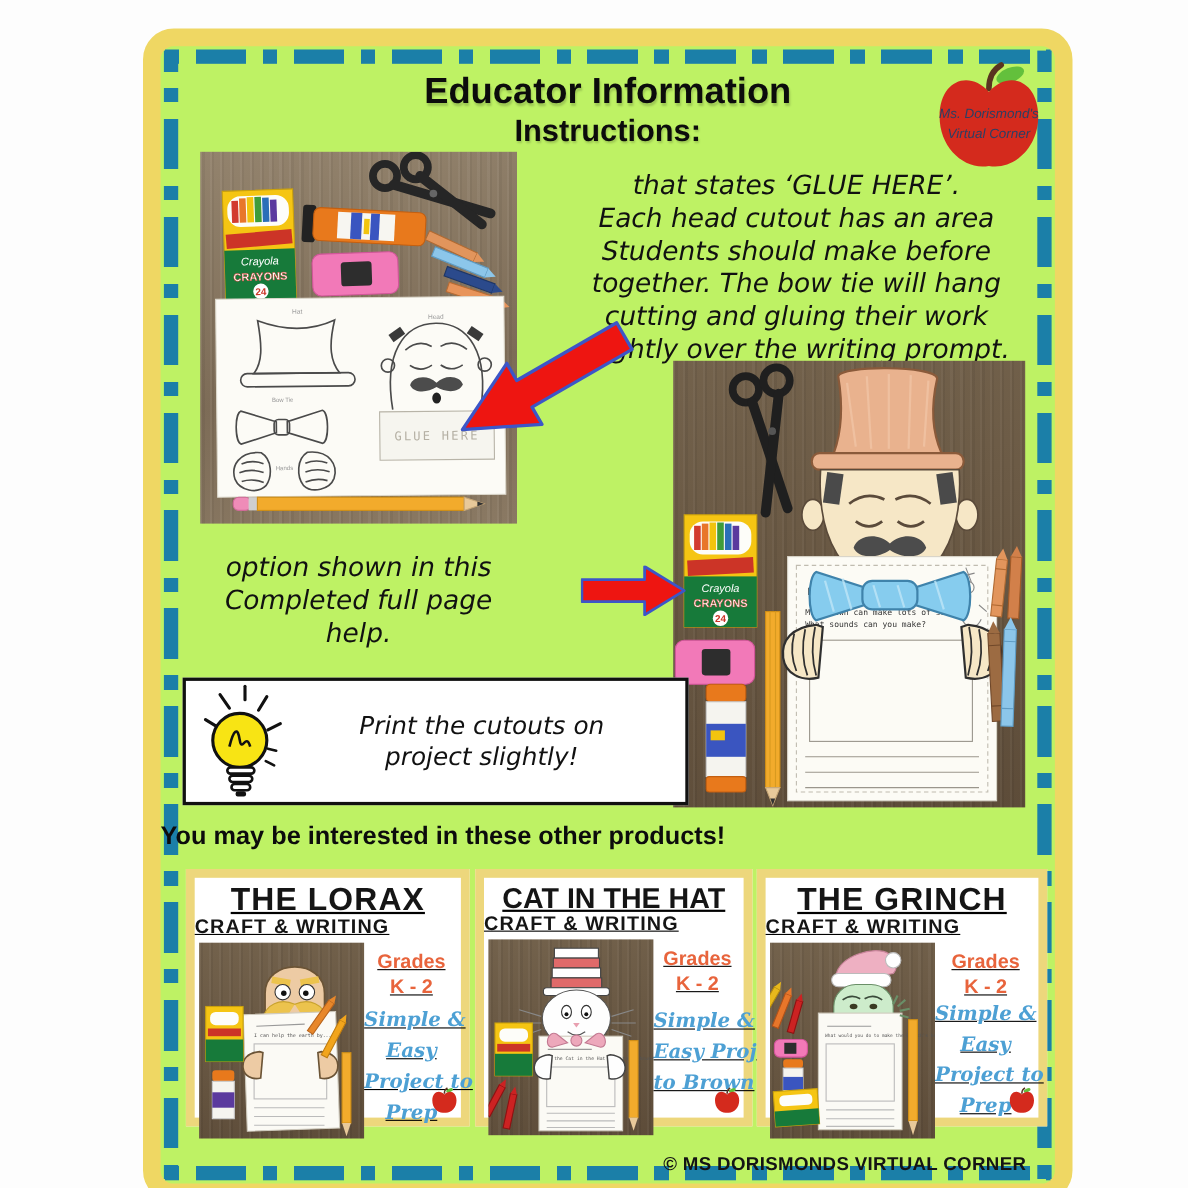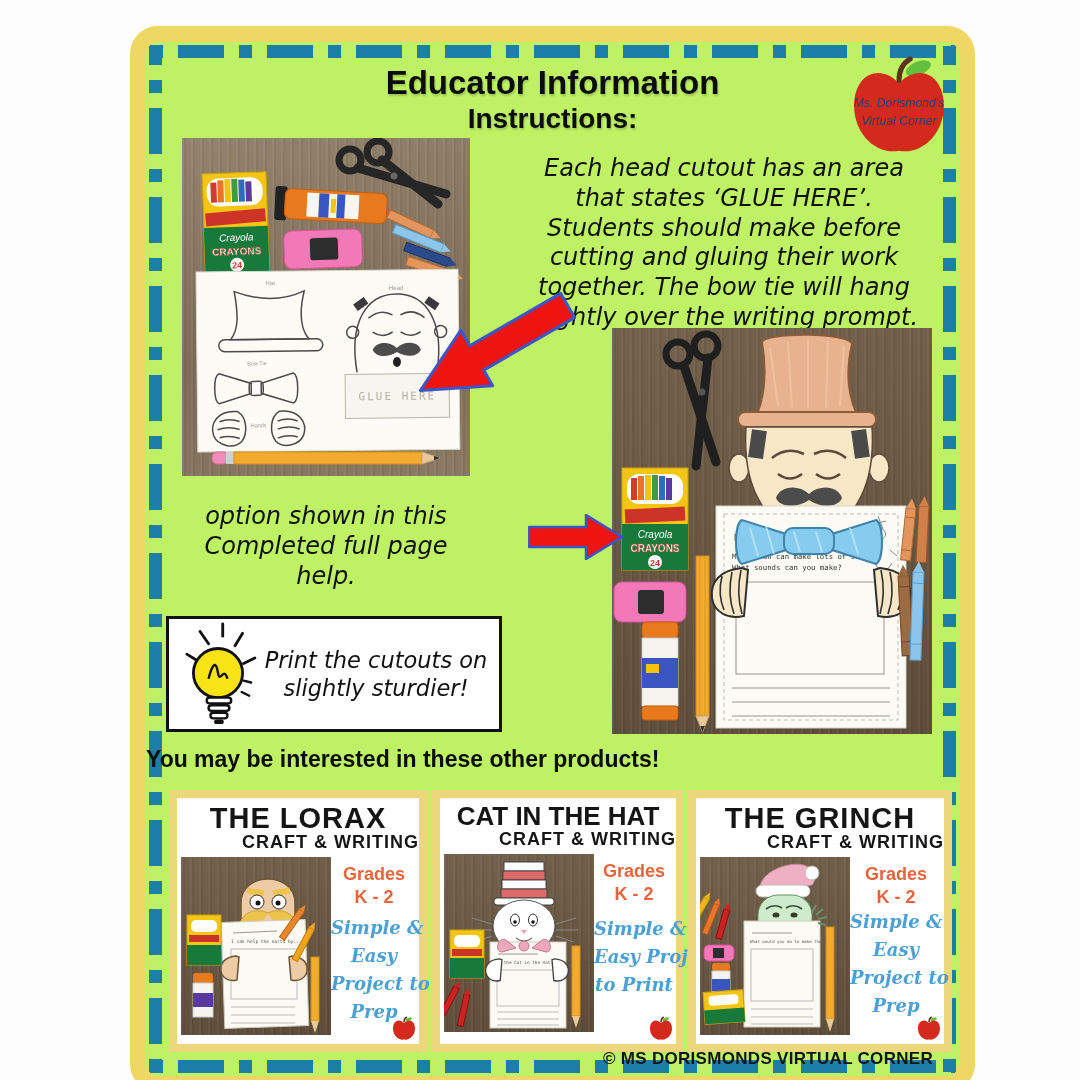--- a/index.html
+++ b/index.html
@@ -15,30 +15,30 @@
   .title{font:800 33px/1.15 "Liberation Sans",sans-serif;text-shadow:1px 2px 2px rgba(0,0,0,.18);}
   .subtitle{font:800 28px/1.2 "Liberation Sans",sans-serif;text-shadow:1px 2px 2px rgba(0,0,0,.18);}
   .note{font:italic 400 24px/1.24 "DejaVu Sans",sans-serif;color:#111;text-align:center;}
   .photo{position:absolute;overflow:hidden;}
   .wood{background:
     repeating-linear-gradient(90deg,rgba(255,255,255,.05) 0 2px,rgba(0,0,0,.05) 2px 4px,transparent 4px 9px),
     linear-gradient(170deg,#93836d,#7d6c57 60%,#8a7963);}
   .wood-dark{background:
     repeating-linear-gradient(90deg,rgba(255,255,255,.04) 0 2px,rgba(0,0,0,.06) 2px 4px,transparent 4px 9px),
     linear-gradient(170deg,#73624c,#5d4c39);}
-  .tipbox{position:absolute;left:20px;top:574px;width:336px;height:116px;background:#fff;
+  .tipbox{position:absolute;left:20px;top:574px;width:460px;height:116px;background:#fff;
           border:3px solid #111;display:flex;align-items:center;padding:4px 8px 4px 6px;}
   .tiptext{flex:1;font:italic 400 22.5px/1.25 "DejaVu Sans",sans-serif;text-align:center;color:#111;}
   .interest{position:absolute;top:704px;left:0;width:100%;text-align:left;
             font:800 23px/1.2 "Liberation Sans",sans-serif;color:#0c0c0c;}
-  .card{position:absolute;top:748px;height:262px;background:#fff;border:8px solid #edd77c;}
+  .card{position:absolute;top:748px;height:234px;background:#fff;border:8px solid #edd77c;text-decoration:underline;}
   .card-title{font:900 29px/1.05 "Liberation Sans",sans-serif;text-align:center;letter-spacing:1px;
               color:#151515;margin-top:5px;white-space:nowrap;}
   .card-title.small{font-size:26px;letter-spacing:0;}
-  .card-sub{font:900 18px/1.1 "Liberation Sans",sans-serif;text-align:right;letter-spacing:1px;color:#151515;}
+  .card-sub{font:900 18px/1.1 "Liberation Sans",sans-serif;text-align:left;letter-spacing:1px;color:#151515;}
   .card-body{display:flex;padding:4px 2px 0 4px;}
   .card-photo{width:150px;height:178px;position:relative;flex:none;overflow:hidden;}
   .card-info{flex:1;text-align:center;padding-top:6px;min-width:0;}
   .grades{font:800 18px/1.25 "Liberation Sans",sans-serif;color:#e8643c;}
   .script{font:italic 700 18px/1.55 "DejaVu Serif",serif;color:#4da0d4;white-space:nowrap;}
   .copyright{position:absolute;top:1007px;right:26px;font:600 17px/1.2 "Liberation Sans",sans-serif;
              color:#141414;letter-spacing:.3px;}
   svg text{font-family:"Liberation Sans",sans-serif;}
   .mono{font-family:"DejaVu Sans Mono",monospace;}
 </style>
@@ -167,25 +167,25 @@
         <rect x="-14" y="0" width="16" height="12" rx="5" fill="#ef8cb8" stroke="#d06a98"></rect>
         <rect x="0" y="0" width="8" height="12" fill="#cfcfcf"></rect>
         <rect x="8" y="0" width="188" height="12" fill="#f2ab2c" stroke="#d08f16"></rect>
         <path d="M196,0 L214,6 L196,12 Z" fill="#e8c99a" stroke="#c8a878"></path>
         <path d="M208,3.8 L214,6 L208,8.2 Z" fill="#333"></path>
       </g>
     </svg>
   </div>
 
   <div class="note abs" style="left:352px;top:112px;width:452px">
+    <div>that states ‘GLUE HERE’.</div>
     <div>Each head cutout has an area</div>
-    <div>that states ‘GLUE HERE’.</div>
     <div>Students should make before</div>
+    <div>together. The bow tie will hang</div>
     <div>cutting and gluing their work</div>
-    <div>together. The bow tie will hang</div>
     <div>slightly over the writing prompt.</div>
   </div>
 
   <svg class="abs" style="left:258px;top:240px" width="180" height="132" viewBox="0 0 180 132">
     <polygon points="5,52 110,52 110,34 175,66 110,98 110,80 5,80" fill="#ee1511" stroke="#3c56c8" stroke-width="3" stroke-linejoin="round" transform="rotate(150 90 66)"></polygon>
   </svg>
 
   <div class="photo wood-dark" style="left:466px;top:286px;width:320px;height:406px">
     <svg width="320" height="406" viewBox="0 0 320 406">
 
@@ -332,21 +332,21 @@
       </g>
       <circle cx="45" cy="54" r="26" fill="#f8e414" stroke="#111" stroke-width="3"></circle>
       <path d="M35,60 C39,44 43,40 45,54 C47,66 51,46 55,60" fill="none" stroke="#111" stroke-width="2.5"></path>
       <rect x="33" y="80" width="26" height="6" rx="3" fill="#fff" stroke="#111" stroke-width="2.5"></rect>
       <rect x="35" y="88" width="22" height="6" rx="3" fill="#fff" stroke="#111" stroke-width="2.5"></rect>
       <rect x="37" y="96" width="18" height="6" rx="3" fill="#fff" stroke="#111" stroke-width="2.5"></rect>
       <rect x="41" y="103" width="10" height="5" rx="2" fill="#111"></rect>
     </svg>
     <div class="tiptext">
       <div>Print the cutouts on</div>
-      <div>slightly sturdier!</div>
+      <div>project slightly!</div>
     </div>
   </div>
 
   <div class="interest">You may be interested in these other products!</div>
 
   <div class="card" style="left:23px;width:258px">
     <div class="card-title">THE LORAX</div>
     <div class="card-sub">CRAFT &amp; WRITING</div>
     <div class="card-body">
       <div class="card-photo wood-dark">
@@ -467,21 +467,21 @@
               <rect x="128" y="92" width="8" height="70" fill="#f2ab2c" stroke="#d08f16"></rect>
               <path d="M128,162 L132,174 L136,162 Z" fill="#e8c99a"></path>
             </g>
         </svg>
       </div>
       <div class="card-info">
         <div class="grades">Grades</div>
         <div class="grades">K - 2</div>
         <div class="script" style="margin-top:10px">Simple &amp;</div>
         <div class="script">Easy Project</div>
-        <div class="script">to Print</div>
+        <div class="script">to Brown</div>
       </div>
     </div>
     <svg class="abs" style="right:2px;bottom:2px" width="26" height="26" viewBox="0 0 104 102">
       <path d="M52,24 C52,13 56,7 63,3" stroke="#5a3420" stroke-width="6" fill="none"></path>
       <ellipse cx="71" cy="12" rx="13" ry="6.5" fill="#63c03c" transform="rotate(-22 71 12)"></ellipse>
       <path d="M52,27 C34,7 8,17 8,49 C8,77 30,97 52,93 C74,97 96,77 96,49 C96,17 70,7 52,27 Z" fill="#d42a1d"></path>
     </svg>
   </div>
 
   <div class="card" style="left:542px;width:264px">

